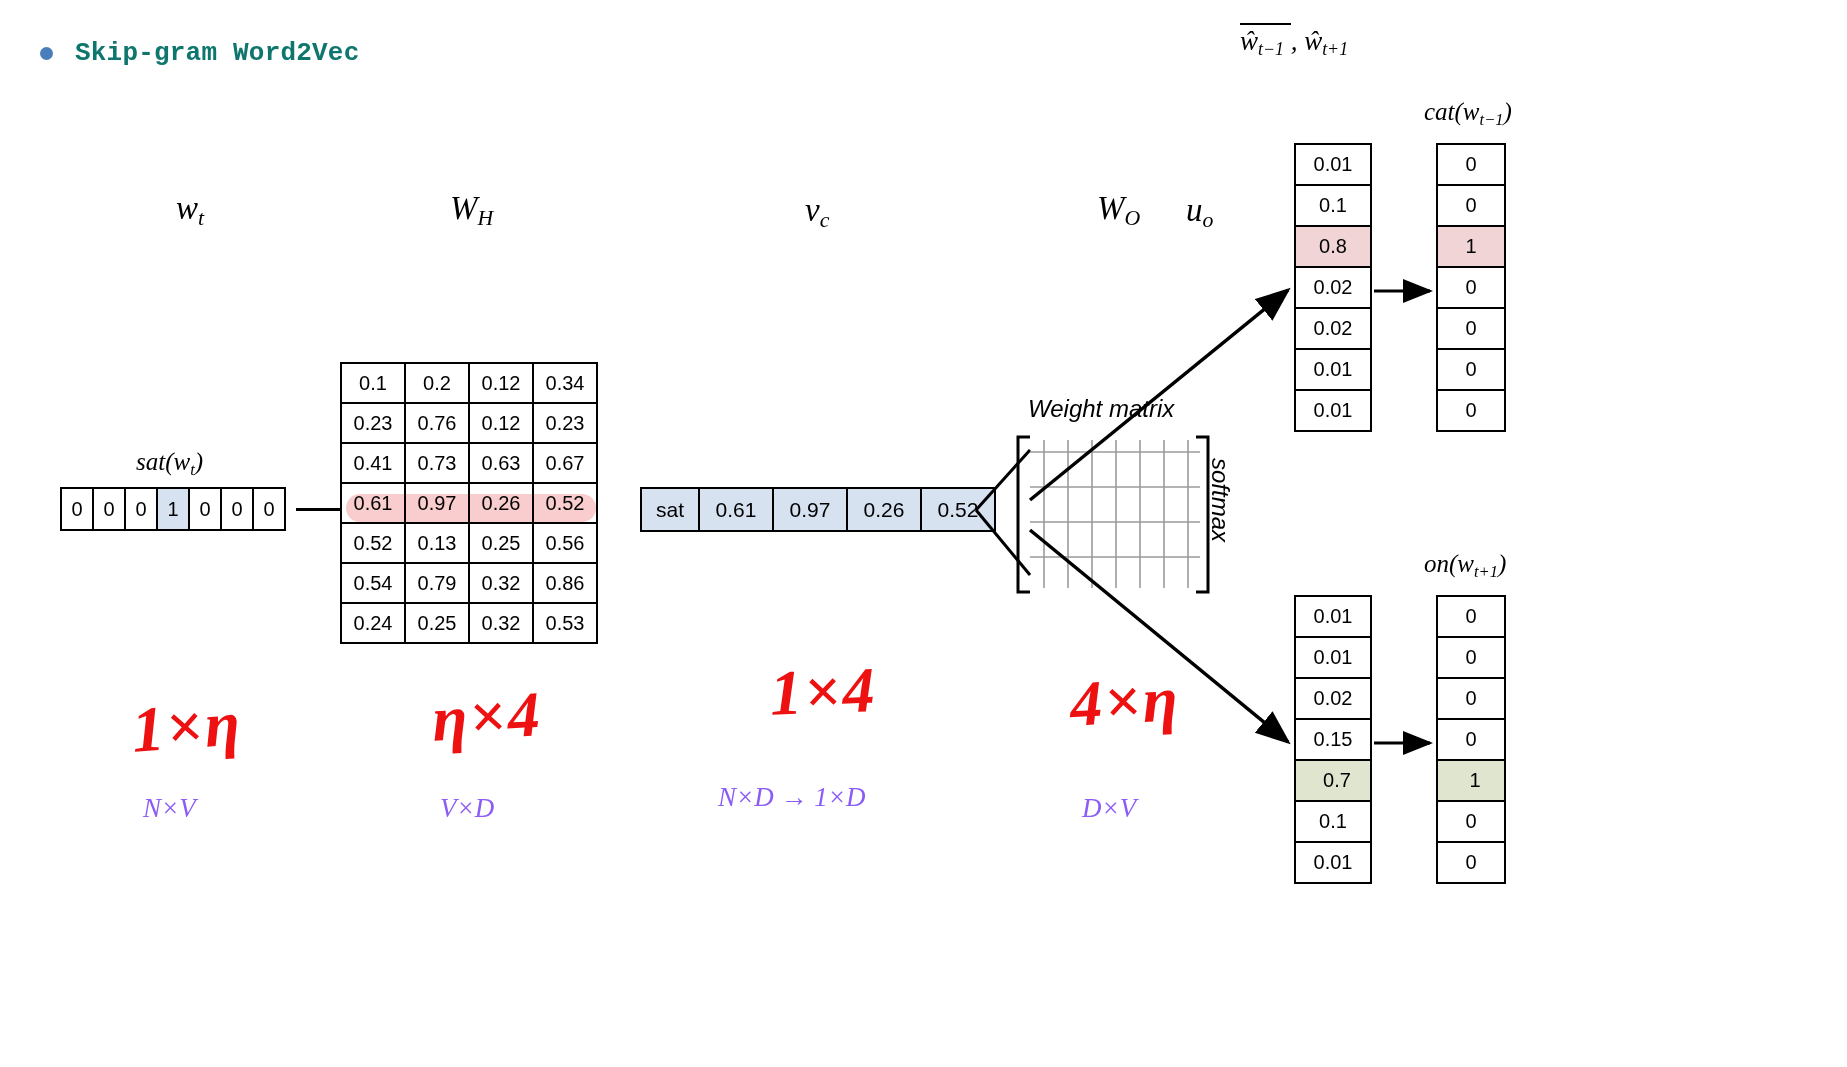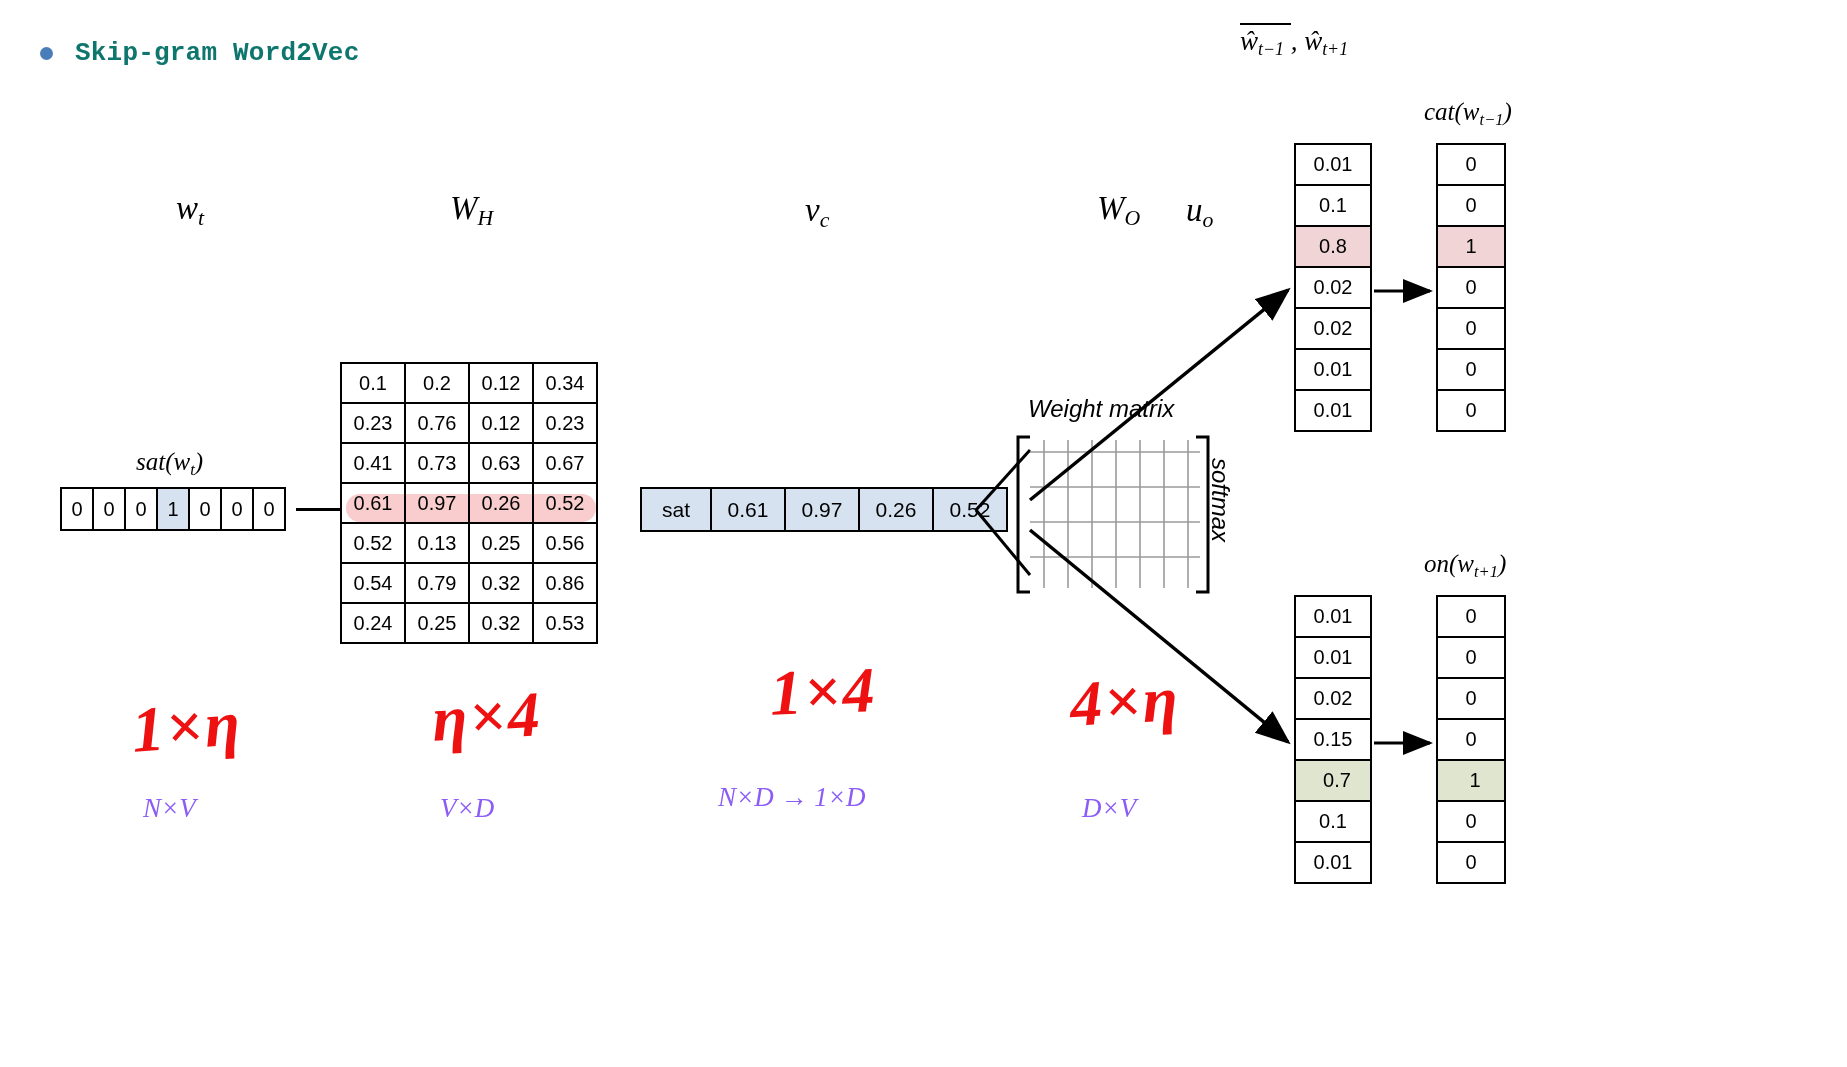--- a/index.html
+++ b/index.html
@@ -46,21 +46,21 @@
   .pinkpill{
     position:absolute;left:346px;top:494px;width:250px;height:28px;
     border-radius:14px;background:#f9cdcd;z-index:0;
   }
   .rowtext{position:relative;z-index:2;background:transparent !important;}
 
   
   #vc-row{left:640px;top:487px;display:flex;}
   #vc-row .cellbox{height:45px;margin-left:-2px;font-size:21px;background:#d6e2f0;}
   #vc-row .cellbox:first-child{margin-left:0;}
-  #vc-row .c-word{width:72px;}
+  #vc-row .c-word{width:60px;}
   #vc-row .c-num{width:76px;}
   #wmat-label{left:1028px;top:395px;font-size:24px;font-family:"Liberation Sans",sans-serif;font-style:italic;}
   #softmax-label{
     left:1206px;top:458px;font-size:24px;font-style:italic;
     font-family:"Liberation Sans",sans-serif;
     writing-mode:vertical-rl;
   }
 
   
   .colstack{display:flex;flex-direction:column;}

